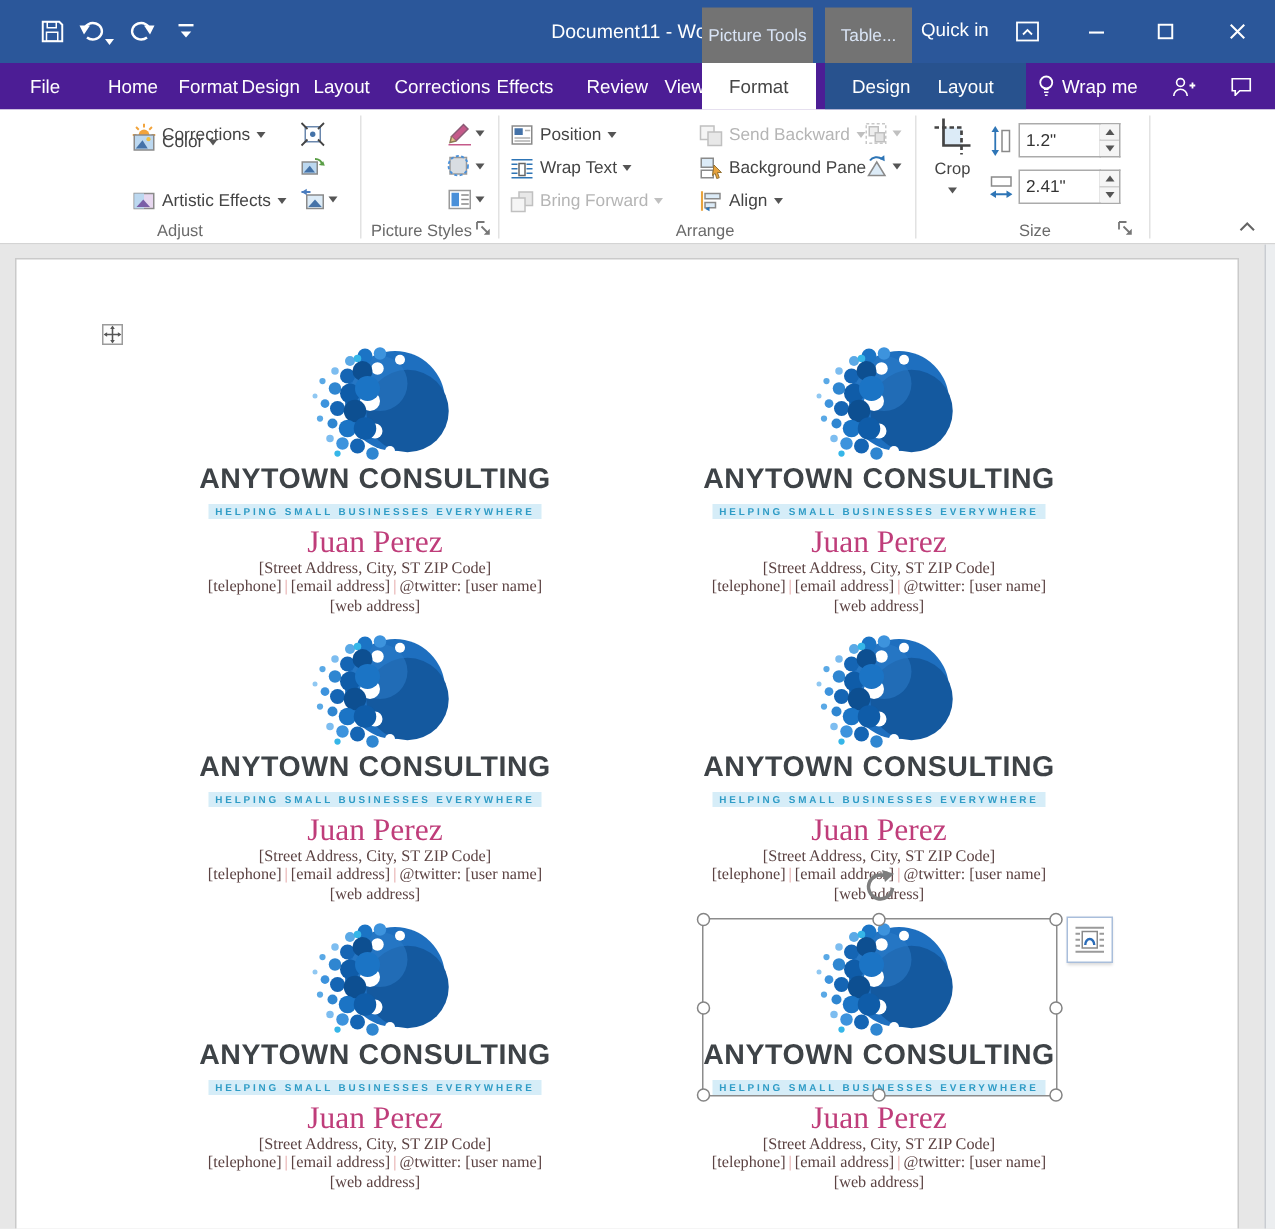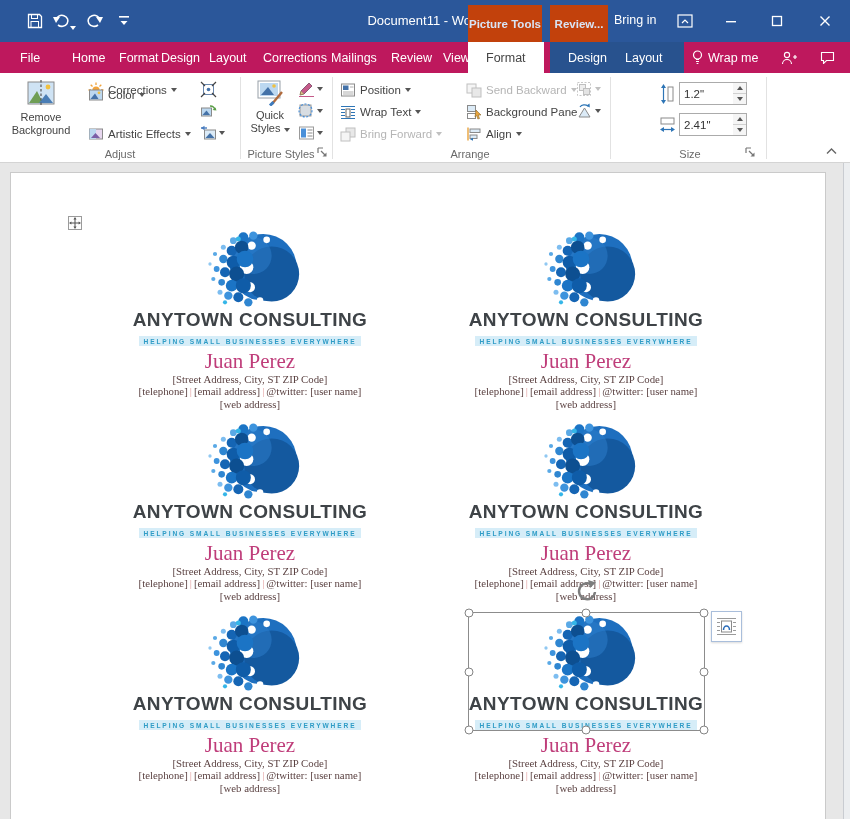--- a/index.html
+++ b/index.html
@@ -2,26 +2,26 @@
 <html><head>
 <meta charset="utf-8">
 <style>
   * { margin:0; padding:0; box-sizing:border-box; }
   html,body { width:850px; height:819px; overflow:hidden; font-family:"Liberation Sans",sans-serif; background:#e7e7e7; }
 
   
   .titlebar { position:absolute; left:0; top:0; width:850px; height:42px; background:#2b579a; }
   .qat-icon { position:absolute; top:12px; width:18px; height:18px; color:#fff; cursor:pointer; }
   .win-title { position:absolute; left:0; right:0; top:13px; text-align:center; color:#fff; font-size:13px; pointer-events:none; }
-  .ctx-header { position:absolute; top:5px; height:37px; color:#d9e4f5; font-size:11.5px; display:flex; align-items:center; justify-content:center; background:#c2410c; cursor:default;font-weight:bold; }
+  .ctx-header { position:absolute; top:5px; height:37px; color:#d9e4f5; font-size:11.5px; display:flex; align-items:center; justify-content:center; background:#737373; cursor:default; }
   .signin { position:absolute; top:13px; color:#fff; font-size:12.5px; cursor:pointer; }
   .winbtn { position:absolute; top:0; height:42px; display:flex; align-items:center; justify-content:center; color:#fff; cursor:pointer; }
 
   
-  .tabsrow { position:absolute; left:0; top:42px; width:850px; height:31px; background:#be185d; }
+  .tabsrow { position:absolute; left:0; top:42px; width:850px; height:31px; background:#4c1d95; }
   .rtab { position:absolute; top:0; height:31px; display:flex; align-items:center; color:#fff; font-size:12.5px; padding:0 2px; cursor:pointer; }
   .rtab.active { background:#fff; color:#454545; padding:0 18px; }
   .subtab-block { position:absolute; top:0; height:31px; background:#28528e; }
   .tellme { position:absolute; top:0; height:31px; display:flex; align-items:center; gap:5px; color:#fff; font-size:12.5px; cursor:pointer; }
 
   
   .ribbon { position:absolute; left:0; top:73px; width:850px; height:90px; background:#fff; border-bottom:1px solid #d4d4d4; }
   .gsep { position:absolute; top:4px; height:82px; width:1px; background:#e2e2e2; }
   .glabel { position:absolute; bottom:2px; font-size:11px; color:#6a6a6a; text-align:center; cursor:default; }
   .bigbtn { position:absolute; top:3px; height:82px; text-align:center; font-size:11px; color:#444; line-height:13px; cursor:pointer; }
@@ -86,24 +86,24 @@
         <rect x="1" y="1" width="10" height="1.6" fill="#fff"></rect>
         <polygon points="2.5,6 9.5,6 6,10" fill="#fff"></polygon>
       </svg>
 
     <div class="win-title">Document11 - Word</div>
 
     <div class="ctx-header" style="left:468px;width:74px">
         <span>Picture Tools</span>
       </div>
     <div class="ctx-header" style="left:550px;width:58px">
-        <span>Review...</span>
+        <span>Table...</span>
       </div>
 
-    <div class="signin" style="left:614px">Bring in</div>
+    <div class="signin" style="left:614px">Quick in</div>
 
     <div class="winbtn" style="left:664px;width:42px">
       <svg width="16" height="14" viewBox="0 0 16 14">
           <rect x="1" y="1" width="14" height="12" fill="none" stroke="#fff" stroke-width="1.2"></rect>
           <path d="M5 9 l3 -3 l3 3" fill="none" stroke="#fff" stroke-width="1.2"></path>
         </svg>
     </div>
     <div class="winbtn" style="left:708px;width:46px">
       <svg width="12" height="12" viewBox="0 0 12 12">
           <rect x="1" y="6" width="10" height="1.4" fill="#fff"></rect>
@@ -121,21 +121,21 @@
     </div>
   </div>
 
   <div class="tabsrow">
     <span class="rtab" style="left:18px">File</span>
     <span class="rtab" style="left:70px">Home</span>
     <span class="rtab" style="left:117px">Format</span>
     <span class="rtab" style="left:159px">Design</span>
     <span class="rtab" style="left:207px">Layout</span>
     <span class="rtab" style="left:261px">Corrections</span>
-    <span class="rtab" style="left:329px">Mailings</span>
+    <span class="rtab" style="left:329px">Effects</span>
     <span class="rtab" style="left:389px">Review</span>
     <span class="rtab" style="left:441px">View</span>
     <span class="rtab active" style="left:468px">Format</span>
     <div class="subtab-block" style="left:550px;width:134px">
       <span class="rtab" style="left:16px">Design</span>
       <span class="rtab" style="left:73px">Layout</span>
     </div>
     <div class="tellme" style="left:692px">
       <svg width="11" height="15" viewBox="0 0 11 15">
           <circle cx="5.5" cy="5" r="4" fill="none" stroke="#fff" stroke-width="1.2"></circle>
@@ -156,30 +156,20 @@
         </svg>
     </div>
   </div>
 
   <div class="ribbon">
     <div class="gsep" style="left:240px"></div>
     <div class="gsep" style="left:332px"></div>
     <div class="gsep" style="left:610px"></div>
     <div class="gsep" style="left:766px"></div>
 
-    <div class="bigbtn" style="left:8px;width:66px">
-      <svg width="30" height="30" viewBox="0 0 30 30">
-          <rect x="2" y="4" width="26" height="22" fill="#cfe3f4" stroke="#8a8a8a"></rect>
-          <polygon points="3,25 11,13 17,25" fill="#6f9e55"></polygon>
-          <polygon points="13,25 20,16 27,25" fill="#4a7db5"></polygon>
-          <circle cx="22" cy="9" r="2.4" fill="#f0c040"></circle>
-          <path d="M15 2 v27" stroke="#555" stroke-width="1.2" stroke-dasharray="2.5 2"></path>
-        </svg>
-      <span>Remove Background</span>
-    </div>
     <div class="sbtn" style="left:88px;top:6px">
       <svg width="16" height="16" viewBox="0 0 16 16">
           <circle cx="8" cy="8" r="3.6" fill="#f2a33a"></circle>
           <g stroke="#f2a33a" stroke-width="1.3">
             <path d="M8 0.5v2.5M8 13v2.5M0.5 8h2.5M13 8h2.5M2.7 2.7l1.8 1.8M11.5 11.5l1.8 1.8M13.3 2.7l-1.8 1.8M4.5 11.5l-1.8 1.8"></path>
           </g>
         </svg>
       <span>Corrections</span>
         <span class="dda"></span>
     </div>
@@ -220,32 +210,20 @@
       <svg width="17" height="17" viewBox="0 0 17 17">
           <rect x="4.5" y="5" width="11" height="9" fill="#dcebf7" stroke="#8a8a8a"></rect>
           <polygon points="5.5,13 10,8 14.5,13" fill="#4472a8"></polygon>
           <path d="M1 3 h6" stroke="#4a7dbf" stroke-width="1.4"></path>
           <polygon points="1,3 4.5,0.8 4.5,5.2" fill="#4a7dbf"></polygon>
         </svg>
       <span class="dda"></span>
     </div>
     <div class="glabel" style="left:60px;width:120px">Adjust</div>
 
-    <div class="bigbtn" style="left:246px;width:48px">
-      <svg width="28" height="28" viewBox="0 0 28 28">
-          <rect x="2" y="3" width="22" height="17" fill="#fff" stroke="#98a0a8"></rect>
-          <rect x="4" y="5" width="18" height="13" fill="#bcd8f0"></rect>
-          <polygon points="5,17 12,9 18,17" fill="#4472a8"></polygon>
-          <circle cx="18" cy="8" r="1.8" fill="#f0c040"></circle>
-          <path d="M16 26 L26 14" stroke="#b06a3c" stroke-width="2.4"></path>
-          <path d="M14 27.5 L17.5 24" stroke="#3e7bbd" stroke-width="3"></path>
-        </svg>
-      <span>Quick</span><br>
-      <span>Styles</span> <span class="dda"></span>
-    </div>
     <div class="ibtn" style="left:298px;top:6px">
       <svg width="17" height="16" viewBox="0 0 17 16">
           <path d="M3 10 L11 2 L14 5 L6 13 Z" fill="#c55a8a" stroke="#8a5a75"></path>
           <path d="M3 10 L2 14 L6 13" fill="#e0c089" stroke="#8a7a55"></path>
           <rect x="1" y="15" width="15" height="1.6" fill="#c55a8a"></rect>
         </svg>
       <span class="dda"></span>
     </div>
     <div class="ibtn" style="left:298px;top:28px">
       <svg width="17" height="16" viewBox="0 0 17 16">
@@ -331,20 +309,29 @@
     <div class="ibtn" style="left:576px;top:28px">
       <svg width="17" height="16" viewBox="0 0 17 16">
           <polygon points="3,14 14,14 8.5,5" fill="#dcebf7" stroke="#8a8a8a"></polygon>
           <path d="M4 4 a5 4 0 0 1 8 -1" fill="none" stroke="#2e75b6" stroke-width="1.3"></path>
           <polygon points="13.5,0.5 13.8,4.5 10.2,2.8" fill="#2e75b6"></polygon>
         </svg>
       <span class="dda"></span>
     </div>
     <div class="glabel" style="left:400px;width:140px">Arrange</div>
 
+    <div class="bigbtn" style="left:614px;width:42px">
+      <svg width="26" height="26" viewBox="0 0 26 26">
+          <rect x="7" y="7" width="12" height="12" fill="#dcebf7" stroke="none"></rect>
+          <path d="M7 1 v18 h18" fill="none" stroke="#444" stroke-width="1.8"></path>
+          <path d="M1 7 h18 v18" fill="none" stroke="#444" stroke-width="1.8" stroke-dasharray="3 2"></path>
+        </svg>
+      <span>Crop</span><br>
+      <span class="dda"></span>
+    </div>
     <div class="sizefield" style="left:660px;top:9px">
       <svg width="15" height="20" viewBox="0 0 15 20">
           <rect x="8" y="3" width="5" height="14" fill="none" stroke="#8a8a8a"></rect>
           <path d="M3.5 2 v16" stroke="#2e75b6" stroke-width="1.2"></path>
           <polygon points="3.5,0 1,4 6,4" fill="#2e75b6"></polygon>
           <polygon points="3.5,20 1,16 6,16" fill="#2e75b6"></polygon>
         </svg>
       <input value="1.2&quot;" style="">
       <div class="spin" style="margin-left:-5px">
         <div>

